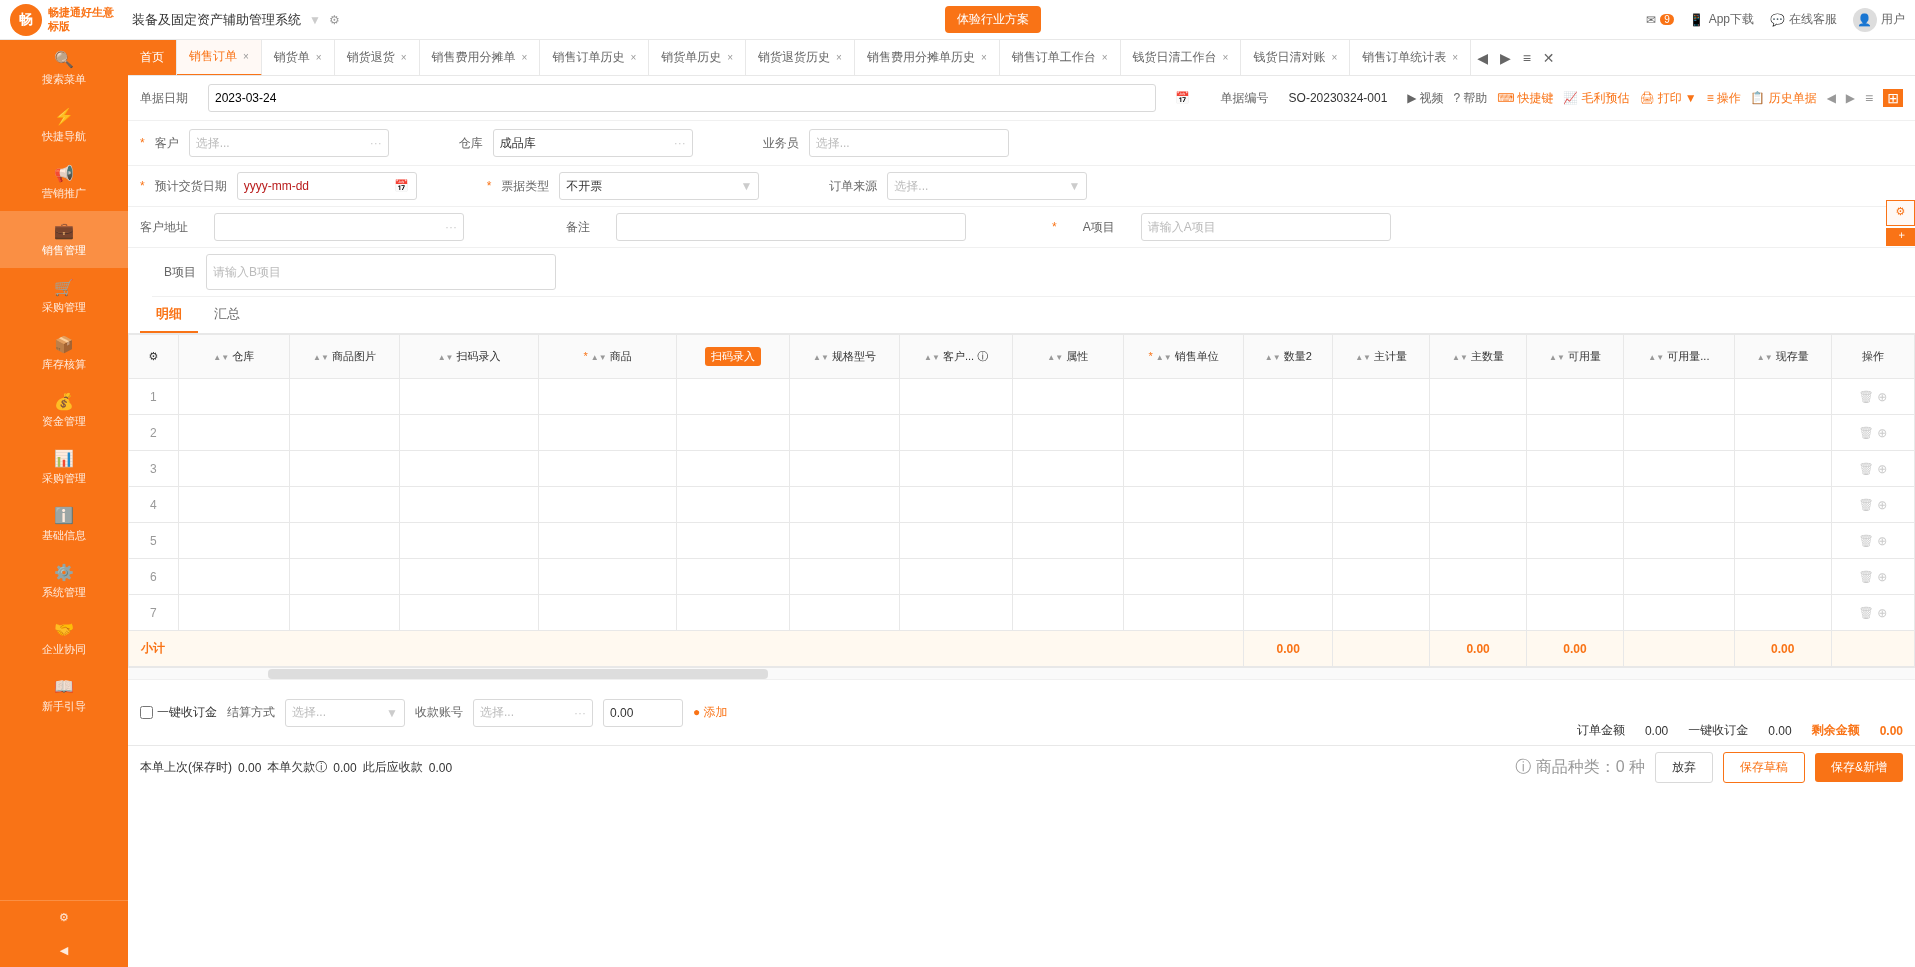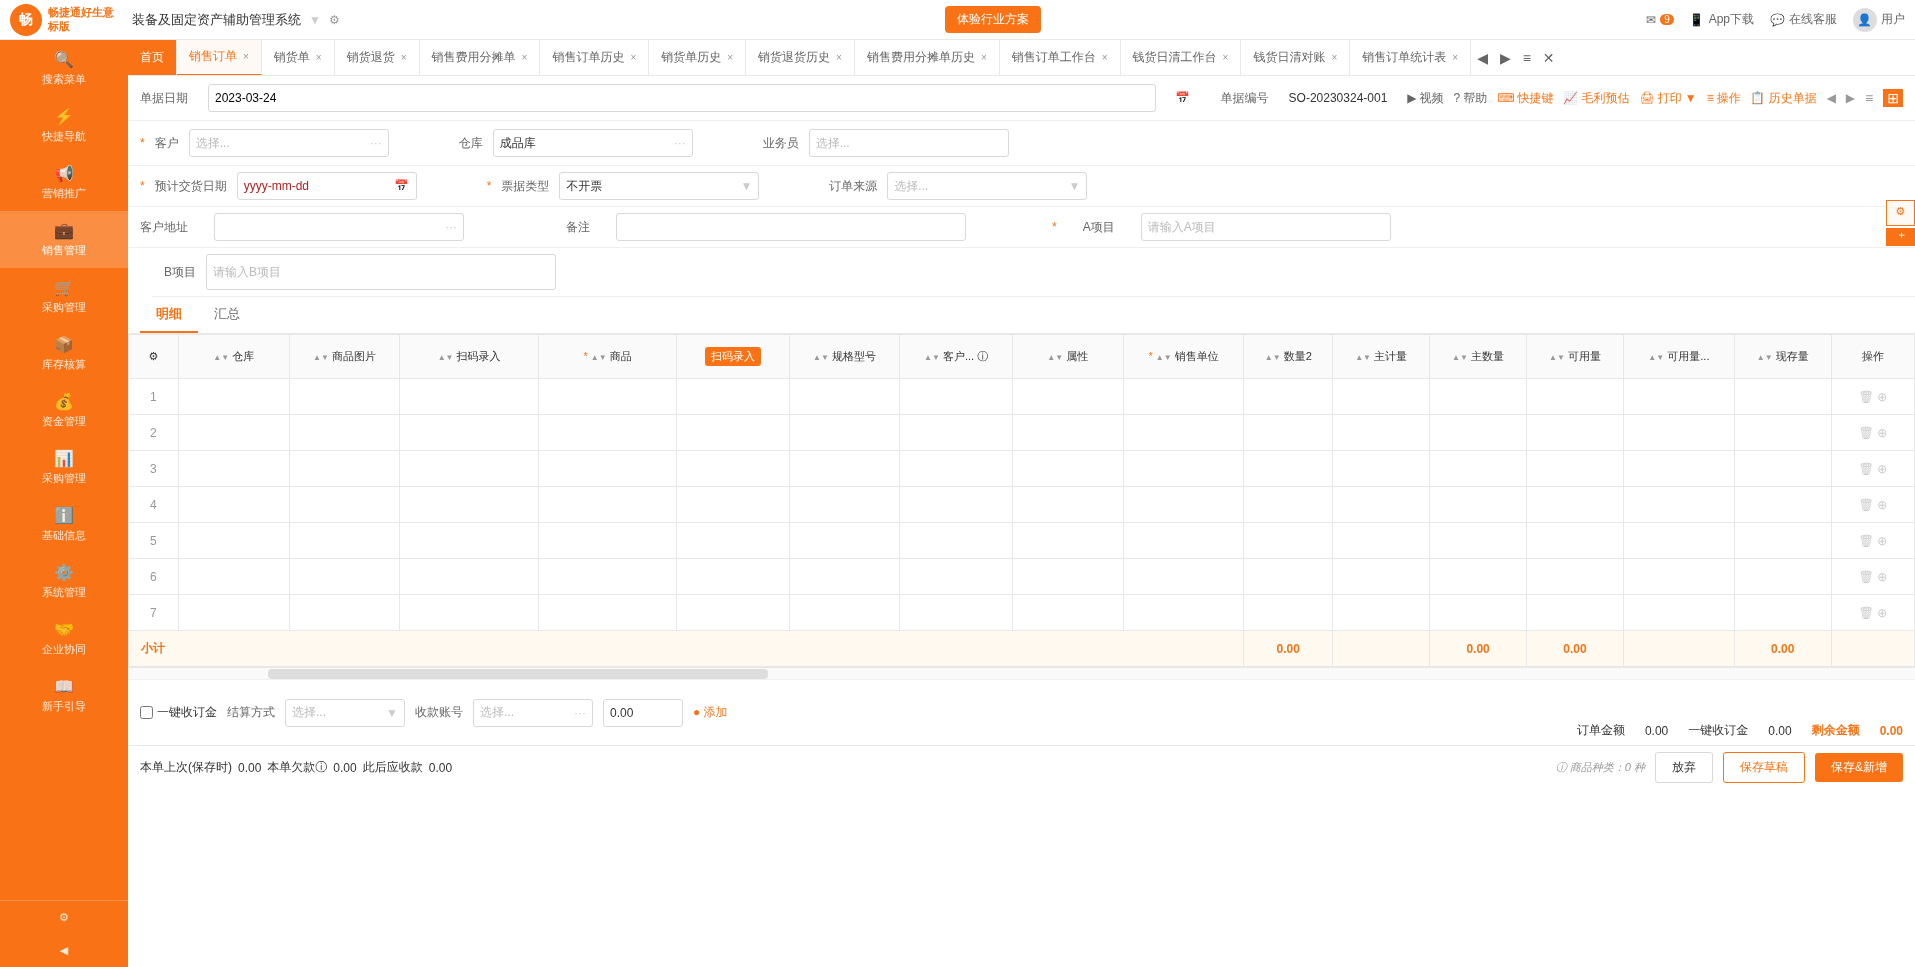--- a/index.html
+++ b/index.html
@@ -538,21 +538,21 @@
 
         <div class="page-bottom-bar">
           <span>本单上次(保存时)</span>
           <span style="margin:0 6px;">0.00</span>
           <span>本单欠款</span> ⓘ
           <span style="margin:0 6px;">0.00</span>
           <span>此后应收款</span>
           <span style="margin:0 6px;">0.00</span>
 
           <div class="page-bottom-actions">
-            <span style="color:#999; font-size:11px;font-style:italic;">
+            <span style="color:#999; font-size:16px;">
               ⓘ <span>商品种类：</span><span>0 种</span>
             </span>
             <button class="btn btn-default">放弃</button>
             <button class="btn btn-outline-orange">保存草稿</button>
             <button class="btn btn-orange">保存&amp;新增</button>
           </div>
         </div>
       </div>
     </div>
   </div>

